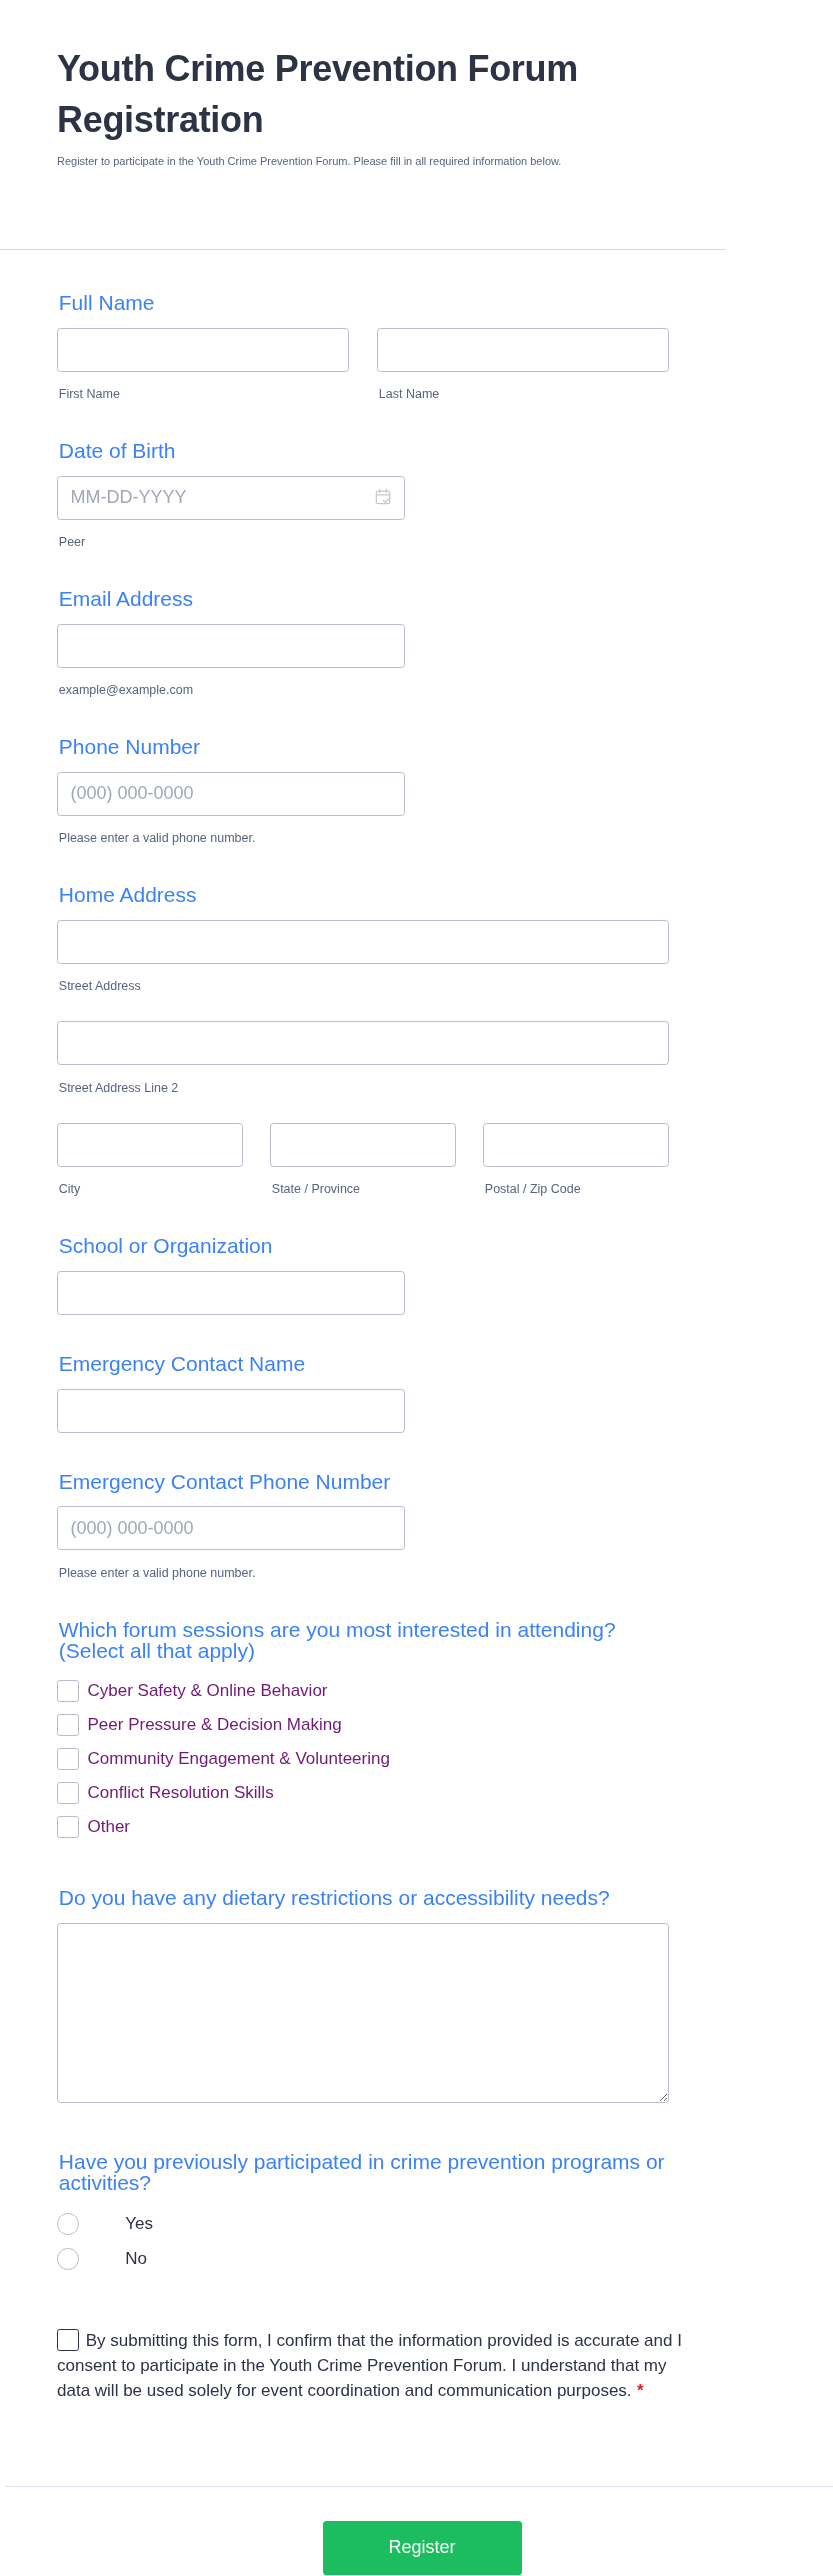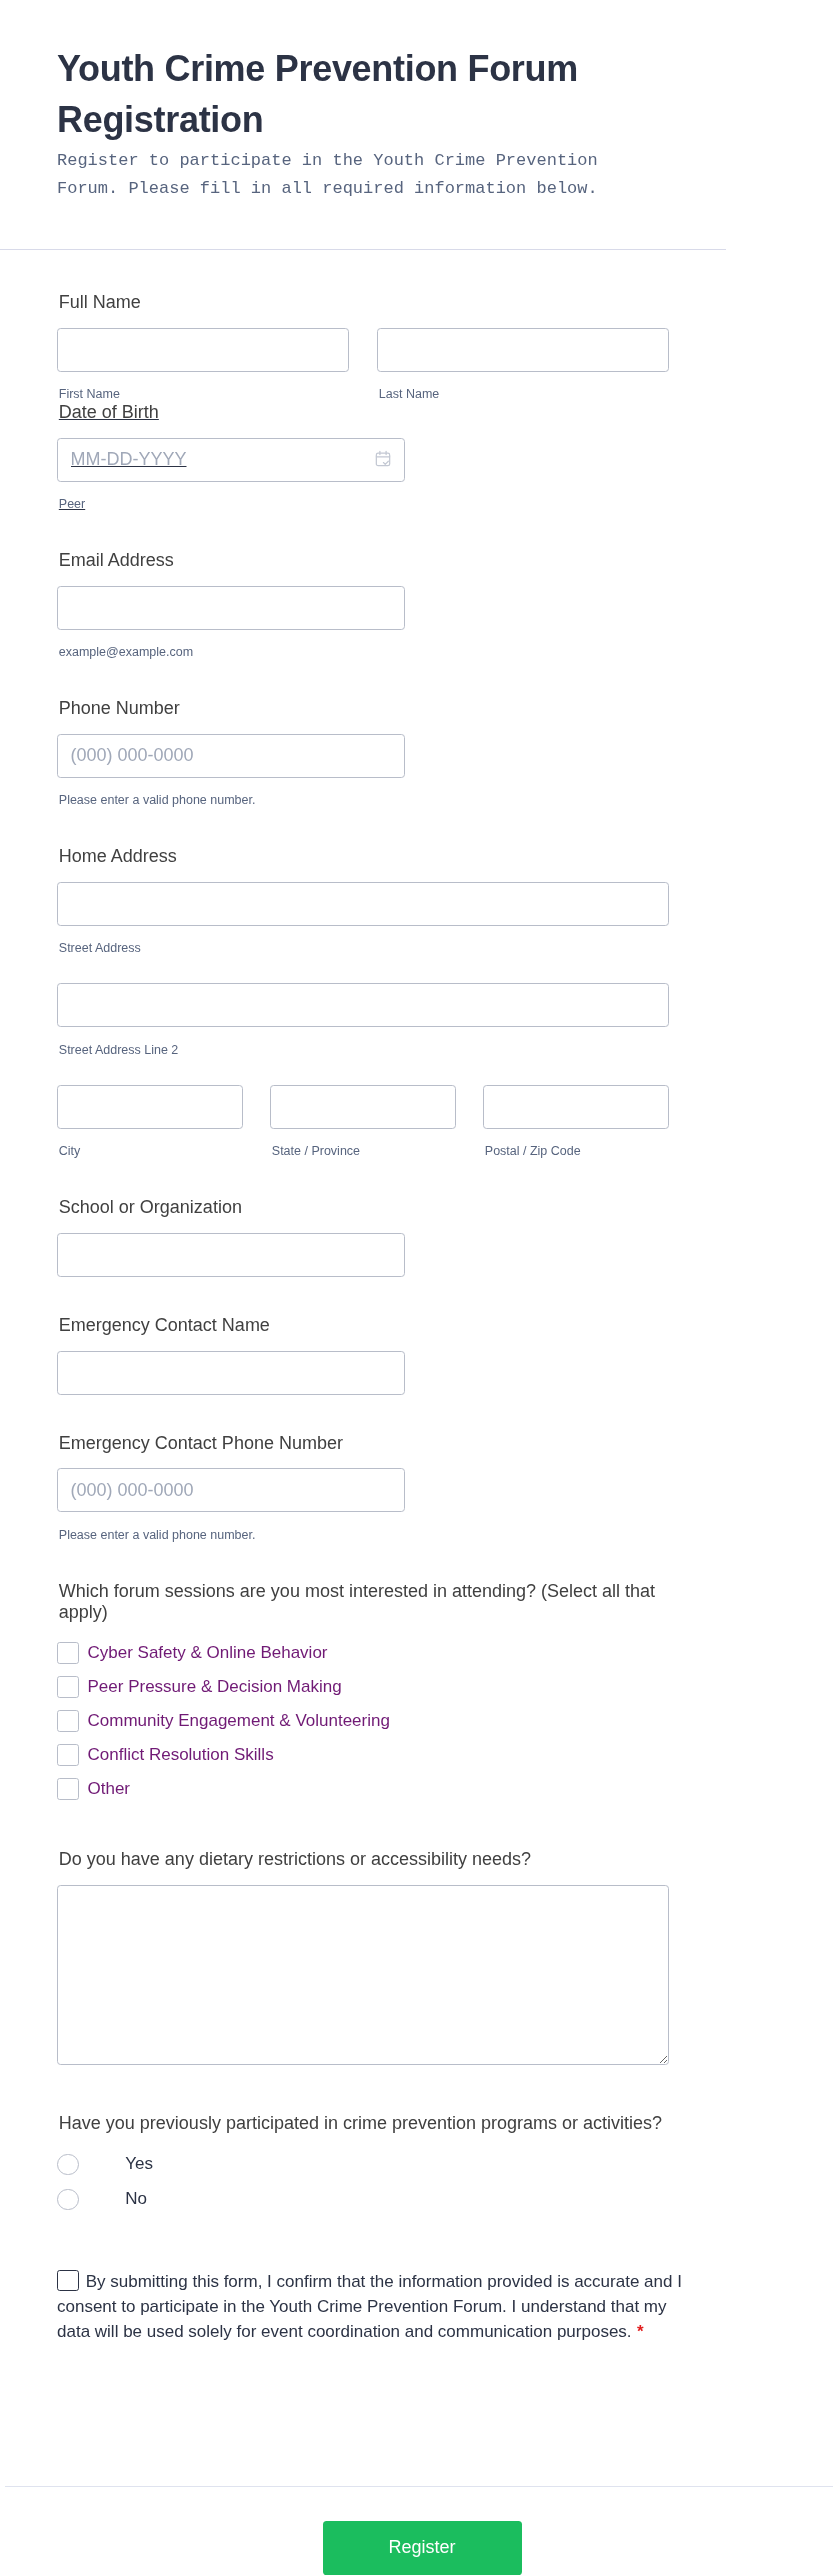--- a/index.html
+++ b/index.html
@@ -2,26 +2,26 @@
 <html style="font-size:14.3px"><head>
 <meta charset="utf-8">
 <style>
   * { box-sizing: border-box; margin: 0; padding: 0; }
   html, body { width: 834px; background: #ffffff; }
   body { font-family: "Liberation Sans", "DejaVu Sans", sans-serif; color: #2c3345; }
   .page { width: 726px; min-height: 2576px; position: relative; background: #fff; }
 
   .header { padding: 43px 57px 0 57px; height: 249px; }
   .title { font-size: 36px; font-weight: 700; line-height: 51px; color: #2c3345; letter-spacing: -0.3px; }
-  .subtitle { font-size: 17px; line-height: 28px; color: #57647e; margin-top: 1.8px; font-family: Liberation Mono, monospace; }
+  .subtitle { font-size: 11px; line-height: 28px; color: #57647e; margin-top: 1.8px; }
   .divider { height: 0.9px; background: #d8dae9; width: 100%; }
 
   .form { padding: 0 57px; }
   .field { position: relative; }
-  .label { font-size: 18px; color: #404040; padding-left: 1.8px; line-height: 21.5px; }
+  .label { font-size: 21px; color: #3b82f6; padding-left: 1.8px; line-height: 21.5px; }
   .input {
     display: block; height: 44px; border: 0.9px solid #b8bdc9; border-radius: 3.6px;
     background: #fff; font-size: 18px; color: #2c3345; padding: 0 12.5px;
     font-family: "Liberation Sans", sans-serif; width: 100%; outline: none;
   }
   .input::placeholder { color: #a0a8b8; }
   .sub { font-size: 12.5px; color: #57647e; padding-left: 1.8px; margin-top: 14.3px; line-height: 16px; }
   .half { width: 348px; }
   .row { display: flex; gap: 28px; }
   .row .col { flex: 1; }
@@ -77,21 +77,21 @@
           <input class="input" type="text" value="" style="">
           <div class="sub">First Name</div>
         </div>
         <div class="col">
           <input class="input" type="text" value="" style="">
           <div class="sub">Last Name</div>
         </div>
       </div>
     </div>
 
-    <div class="field" style="text-decoration:underline;">
+    <div class="field" style="margin-top:38px;">
       <div class="label">Date of Birth</div>
       <div class="date-wrap" style="margin-top:14.3px;">
         <input class="input" type="text" placeholder="MM-DD-YYYY" style="">
         <span class="cal-icon">
           <svg width="16" height="18" viewBox="0 0 18 20" fill="none" stroke="#c3c8d3" stroke-width="1.4" stroke-linecap="round" stroke-linejoin="round">
             <rect x="1.5" y="3.5" width="15" height="14" rx="2"></rect>
             <line x1="1.5" y1="7.5" x2="16.5" y2="7.5"></line>
             <line x1="5.5" y1="1.5" x2="5.5" y2="5"></line>
             <line x1="12.5" y1="1.5" x2="12.5" y2="5"></line>
             <polyline points="9.5,14 11.5,16 15,12.5"></polyline>

